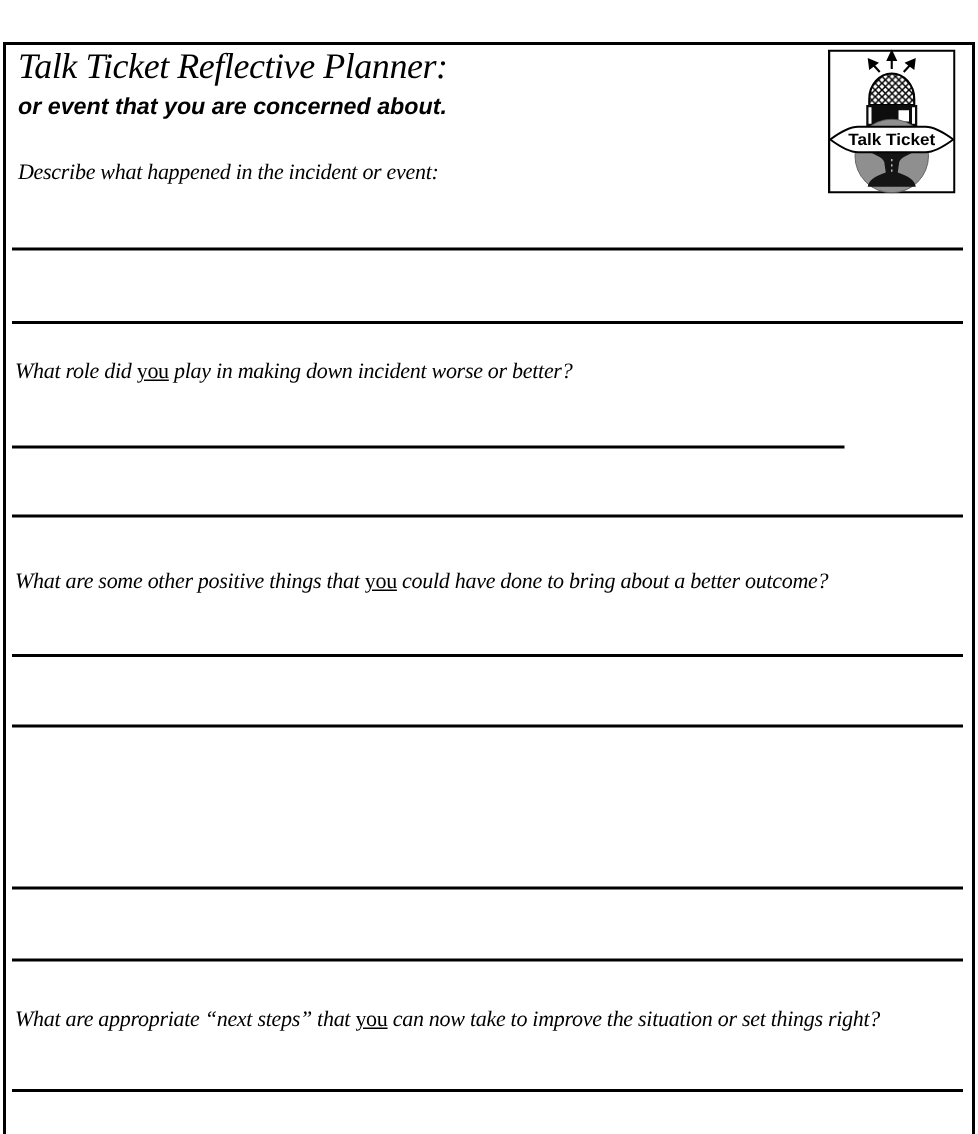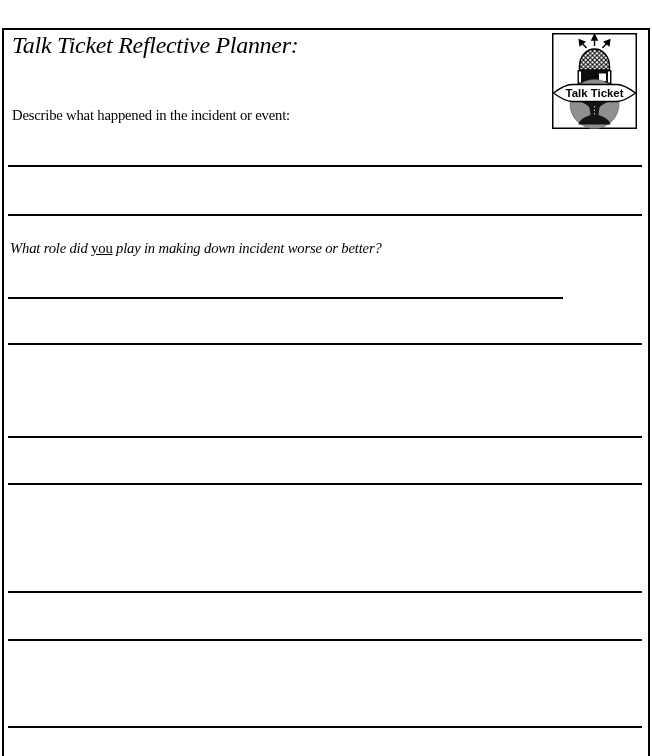--- a/index.html
+++ b/index.html
@@ -2,35 +2,36 @@
 <html><head>
 <meta charset="utf-8">
 <style>
   html,body{margin:0;padding:0;background:#fff;}
   body{width:652px;height:756px;position:relative;font-family:"Liberation Serif",serif;color:#000;}
   .page{position:absolute;left:2px;top:2px;width:644px;height:748px;border:2px solid #000;background:#fff;overflow:hidden;margin-top:26px;}
   .abs{position:absolute;}
   .title{left:8px;top:2px;font-style:italic;font-size:24px;letter-spacing:-0.3px;white-space:nowrap;font-family:"Liberation Serif",serif;}
   .intro{left:8px;top:31px;font-family:"Liberation Sans",sans-serif;font-weight:bold;font-style:italic;font-size:15.5px;line-height:21px;}
   .intro span{display:block;white-space:nowrap;}
-  .prompt{left:8px;top:77px;font-size:14.7px;letter-spacing:-0.2px;white-space:nowrap;}
+  .prompt{left:8px;top:77px;font-style:italic;font-size:14.7px;letter-spacing:-0.2px;white-space:nowrap;}
   .q{font-style:italic;font-size:14.7px;letter-spacing:-0.2px;line-height:21px;left:6px;white-space:nowrap;}
   .q .plain{font-style:normal;text-decoration:underline;}
   .wline{height:0;border-top:2px solid #000;left:4px;width:634px;}
   .logo{left:548px;top:3px;width:85px;height:124px;}
   svg text{font-family:"Liberation Sans",sans-serif;}
 </style>
 </head>
 <body>
 
 <div class="page">
 
   <div class="abs title">Talk Ticket Reflective Planner:</div>
 
   <div class="abs intro">
+    <span>or event that you are concerned about.</span>
   </div>
 
   <div class="abs prompt">Describe what happened in the incident or event:</div>
 
   <div class="abs logo">
     <svg width="85" height="96" viewBox="0 0 85 96">
       <defs>
         <pattern id="hatch" patternUnits="userSpaceOnUse" width="4.5" height="4.5">
           <rect width="4.5" height="4.5" fill="#fff"></rect>
           <path d="M0 0 L4.5 4.5 M4.5 0 L0 4.5" stroke="#000" stroke-width="1"></path>
@@ -66,22 +67,28 @@
 
   <div class="abs wline" style="top:135px;"></div>
   <div class="abs wline" style="top:184px;"></div>
 
   <div class="abs q" style="top:208px;">
     <span>What role did </span><span class="plain">you</span><span> play in making down incident worse or better?</span>
   </div>
   <div class="abs wline" style="top:267px;width:555px;"></div>
   <div class="abs wline" style="top:313px;"></div>
 
+  <div class="abs q" style="top:348px;">
+    <span>What are some other positive things that </span><span class="plain">you</span><span> could have done to bring about a better outcome?</span>
+  </div>
   <div class="abs wline" style="top:406px;"></div>
   <div class="abs wline" style="top:453px;"></div>
 
   <div class="abs wline" style="top:561px;"></div>
   <div class="abs wline" style="top:609px;"></div>
 
+  <div class="abs q" style="top:640px;">
+    <span>What are appropriate “next steps” that </span><span class="plain">you</span><span> can now take to improve the situation or set things right?</span>
+  </div>
   <div class="abs wline" style="top:696px;"></div>
   <div class="abs wline" style="top:741px;"></div>
 
 </div>
 
 </body></html>

